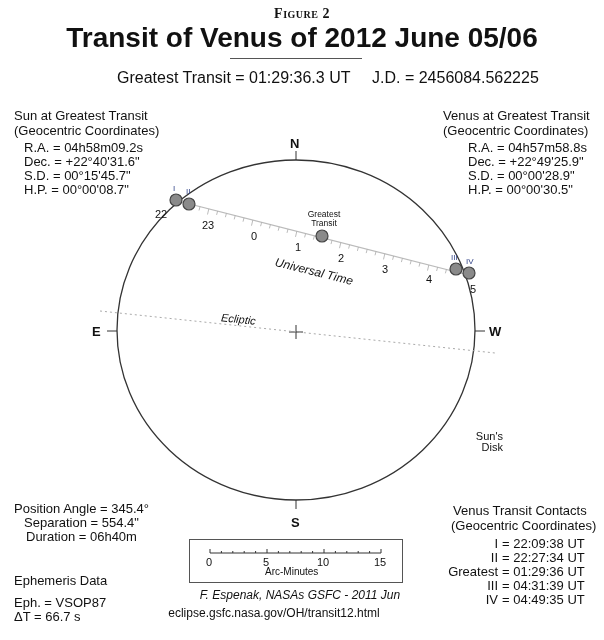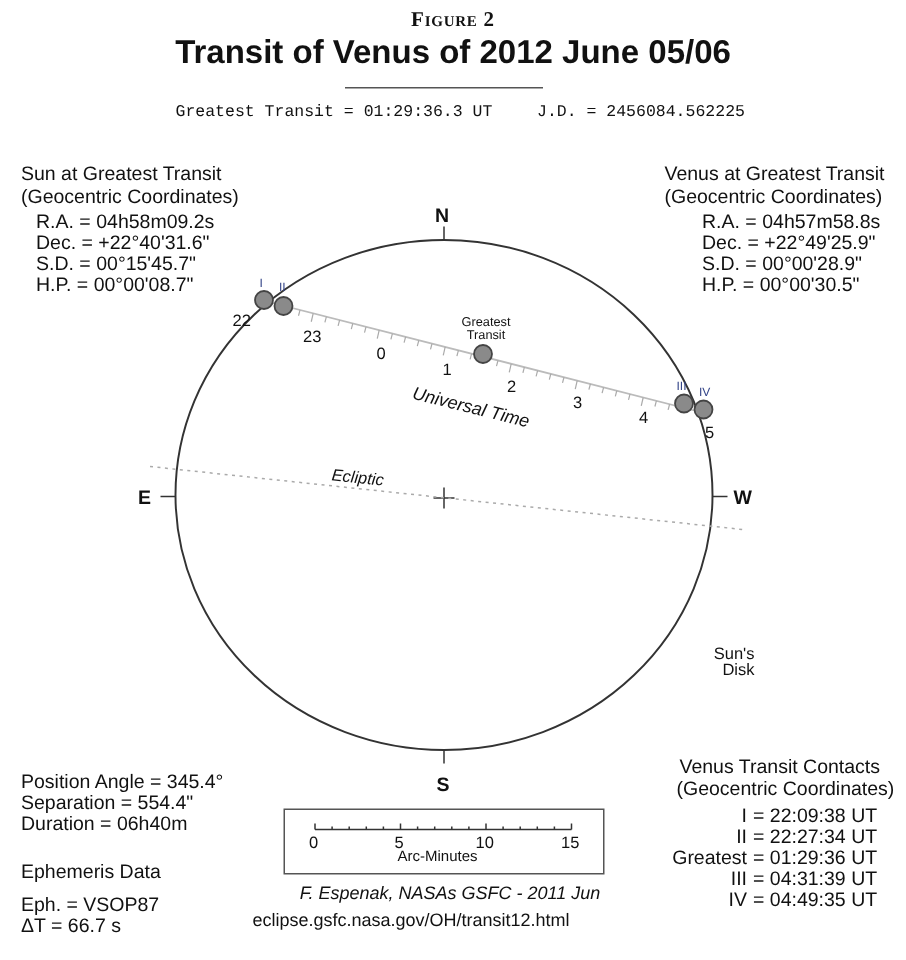--- a/index.html
+++ b/index.html
@@ -2,37 +2,37 @@
 <html><head>
 <meta charset="utf-8">
 <style>
   html, body { margin: 0; padding: 0; background: #ffffff; }
   body { width: 604px; height: 640px; position: relative; overflow: hidden;
          font-family: "Liberation Sans", sans-serif; color: #111; }
   .abs { position: absolute; white-space: nowrap; }
   .fig-label { left: 0; width: 604px; top: 6px; text-align: center;
                font-family: "Liberation Serif", serif; font-weight: bold; font-size: 14px;
                font-variant: small-caps; letter-spacing: 0.5px; }
-  .title { left: 0; width: 604px; top: 22px; text-align: center; font-weight: bold; font-size: 22px; }
+  .title { left: 0; width: 604px; top: 22px; text-align: center; font-weight: bold; font-size: 28px; }
   .title-rule { left: 230px; top: 58px; width: 132px; height: 1px; background: #555; }
-  .info { top: 69px; font-size: 11px; font-family: Liberation Mono, monospace; }
+  .info { top: 69px; font-size: 16px; }
   .panel-head { font-size: 13px; }
   .panel-sub { font-size: 13px; }
   .row { font-size: 13px; line-height: 14px; }
   svg { position: absolute; left: 0; top: 0; }
   .small { font-size: 11px; }
 </style>
 </head>
 <body>
 
 <div class="abs fig-label">Figure 2</div>
 <div class="abs title">Transit of Venus of 2012 June 05/06</div>
 <div class="abs title-rule"></div>
 <div class="abs info" style="left:117px;">Greatest Transit =  01:29:36.3 UT</div>
-<div class="abs info" style="left:358px;">J.D. =  2456084.562225</div>
+<div class="abs info" style="left:372px;">J.D. =  2456084.562225</div>
 
 <div class="abs" style="left:14px; top:108px;">
   <div class="panel-head">Sun at Greatest Transit</div>
   <div class="panel-sub">(Geocentric Coordinates)</div>
 </div>
 <div class="abs" style="left:24px; top:141px;">
   <div class="row"><span>R.A. =</span> <span>04h58m09.2s</span></div>
   <div class="row"><span>Dec. =</span> <span>+22°40'31.6"</span></div>
   <div class="row"><span>S.D. =</span> <span>00°15'45.7"</span></div>
   <div class="row"><span>H.P. =</span> <span>00°00'08.7"</span></div>
@@ -131,21 +131,21 @@
 <div class="abs small" style="left:470px; top:283px;">5</div>
 
 <div class="abs" style="left:277px; top:255px; font-size:12px; font-style:italic; transform:rotate(14deg); transform-origin:left top;">Universal Time</div>
 
 <div class="abs" style="left:467px; top:431px; width:36px; text-align:right; font-size:11px; line-height:11px;">
   <div>Sun's</div>
   <div>Disk</div>
 </div>
 
 <div class="abs" style="left:14px; top:497px;">
-  <div style="margin-top:17px;">
+  <div style="margin-top:5px;text-align:center;">
     <div class="row">Position Angle =  345.4°</div>
     <div class="row">Separation =   554.4"</div>
     <div class="row">Duration = 06h40m</div>
   </div>
 </div>
 <div class="abs" style="left:14px; top:573px;">
   <div class="panel-head">Ephemeris Data</div>
   <div style="margin-top:8px;">
     <div class="row">Eph. = VSOP87</div>
     <div class="row">ΔT =     66.7 s</div>

